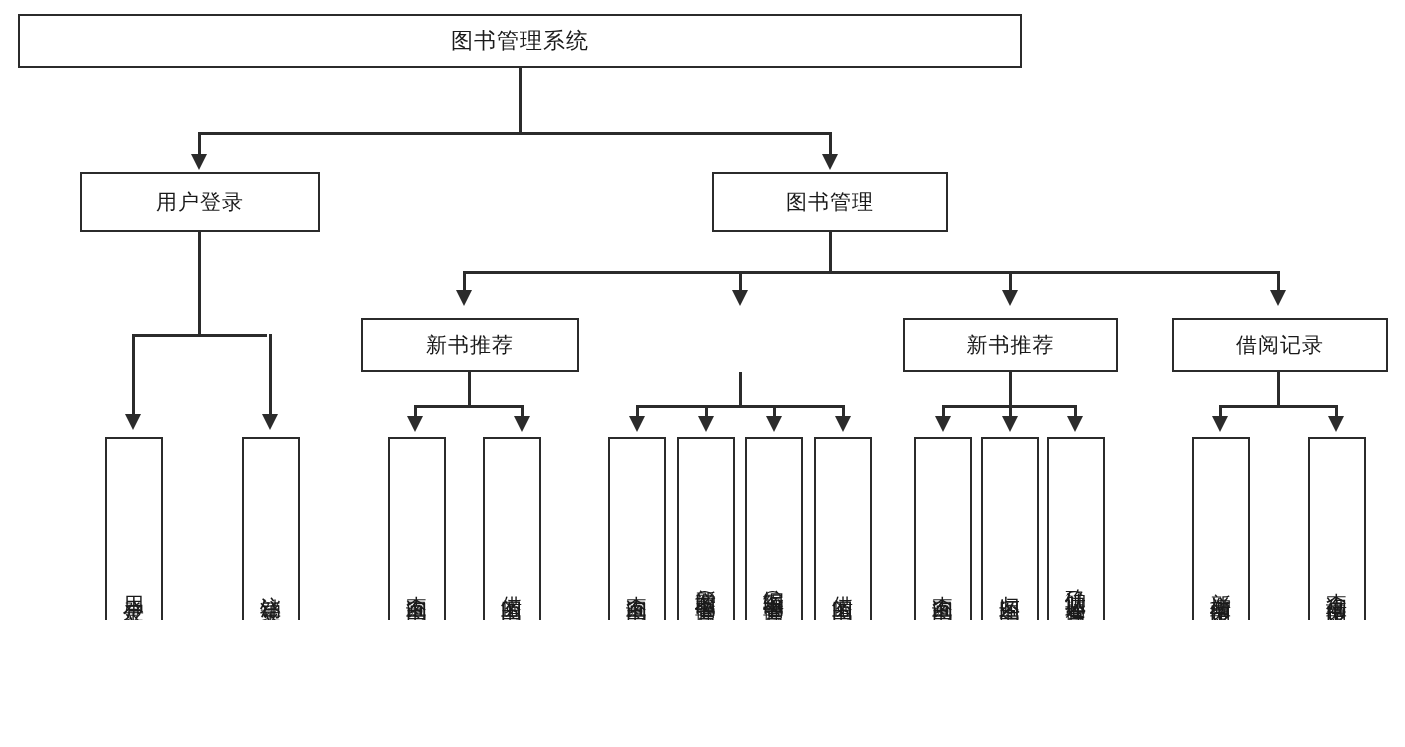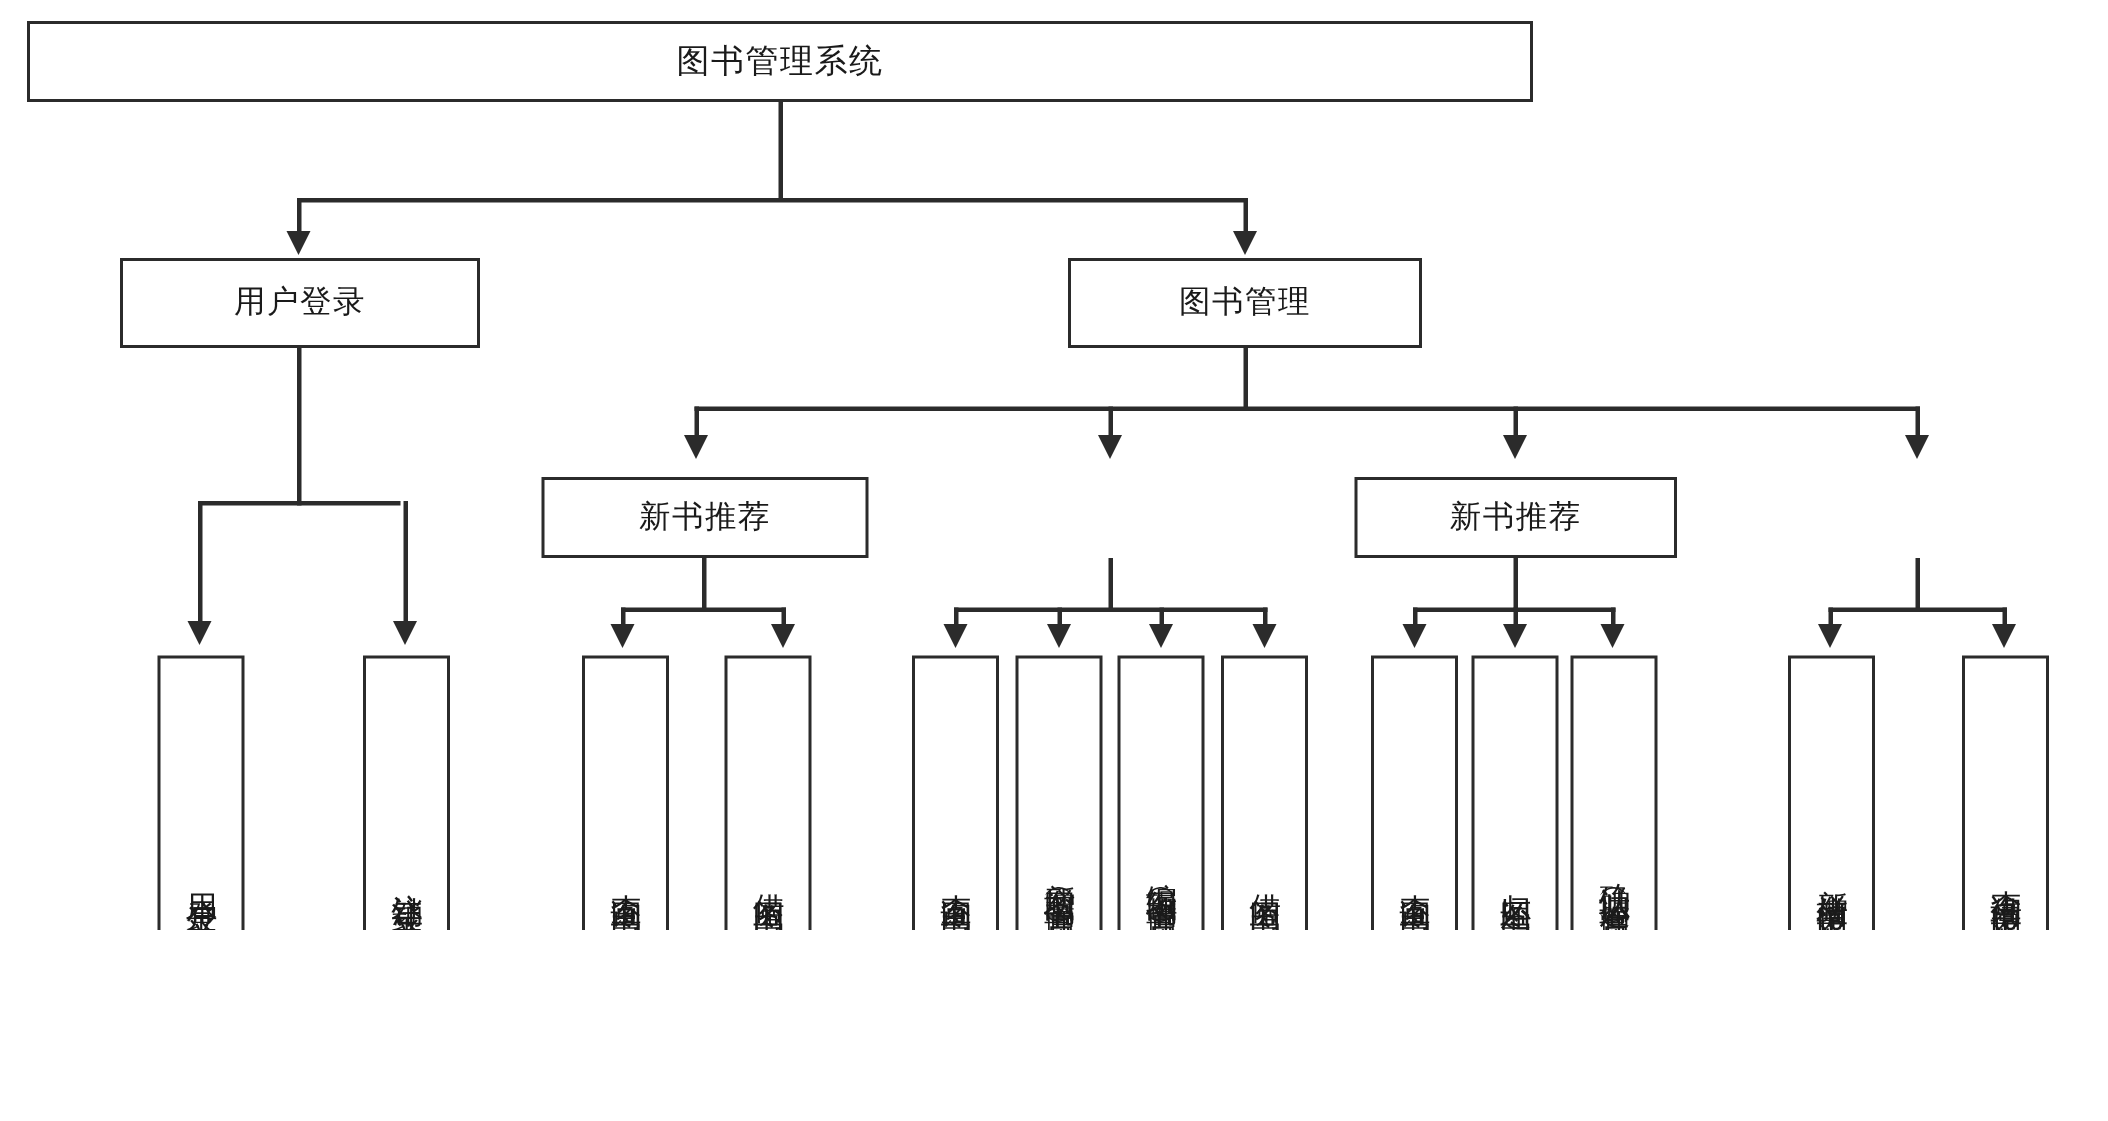--- a/index.html
+++ b/index.html
@@ -130,20 +130,23 @@
   <div class="arrow" style="left:1002px; top:290px;"></div>
 
   <div class="conn vline" style="left:1277px; top:271px; width:3px; height:22px;"></div>
   <div class="arrow" style="left:1270px; top:290px;"></div>
 
   <div class="node h" style="left:361px; top:318px; width:218px; height:54px;">
     <span class="label">新书推荐</span>
   </div>
   <div class="node h" style="left:903px; top:318px; width:215px; height:54px;">
     <span class="label">新书推荐</span>
+  </div>
+  <div class="node h" style="left:1172px; top:318px; width:216px; height:54px;">
+    <span class="label">借阅记录</span>
   </div>
 
   <div class="conn vline" style="left:468px; top:372px; width:3px; height:36px;"></div>
   <div class="conn hline" style="left:414px; top:405px; width:110px; height:3px;"></div>
   <div class="conn vline" style="left:414px; top:405px; width:3px; height:14px;"></div>
   <div class="arrow" style="left:407px; top:416px;"></div>
   <div class="conn vline" style="left:521px; top:405px; width:3px; height:14px;"></div>
   <div class="arrow" style="left:514px; top:416px;"></div>
 
   <div class="conn vline" style="left:739px; top:372px; width:3px; height:36px;"></div>

